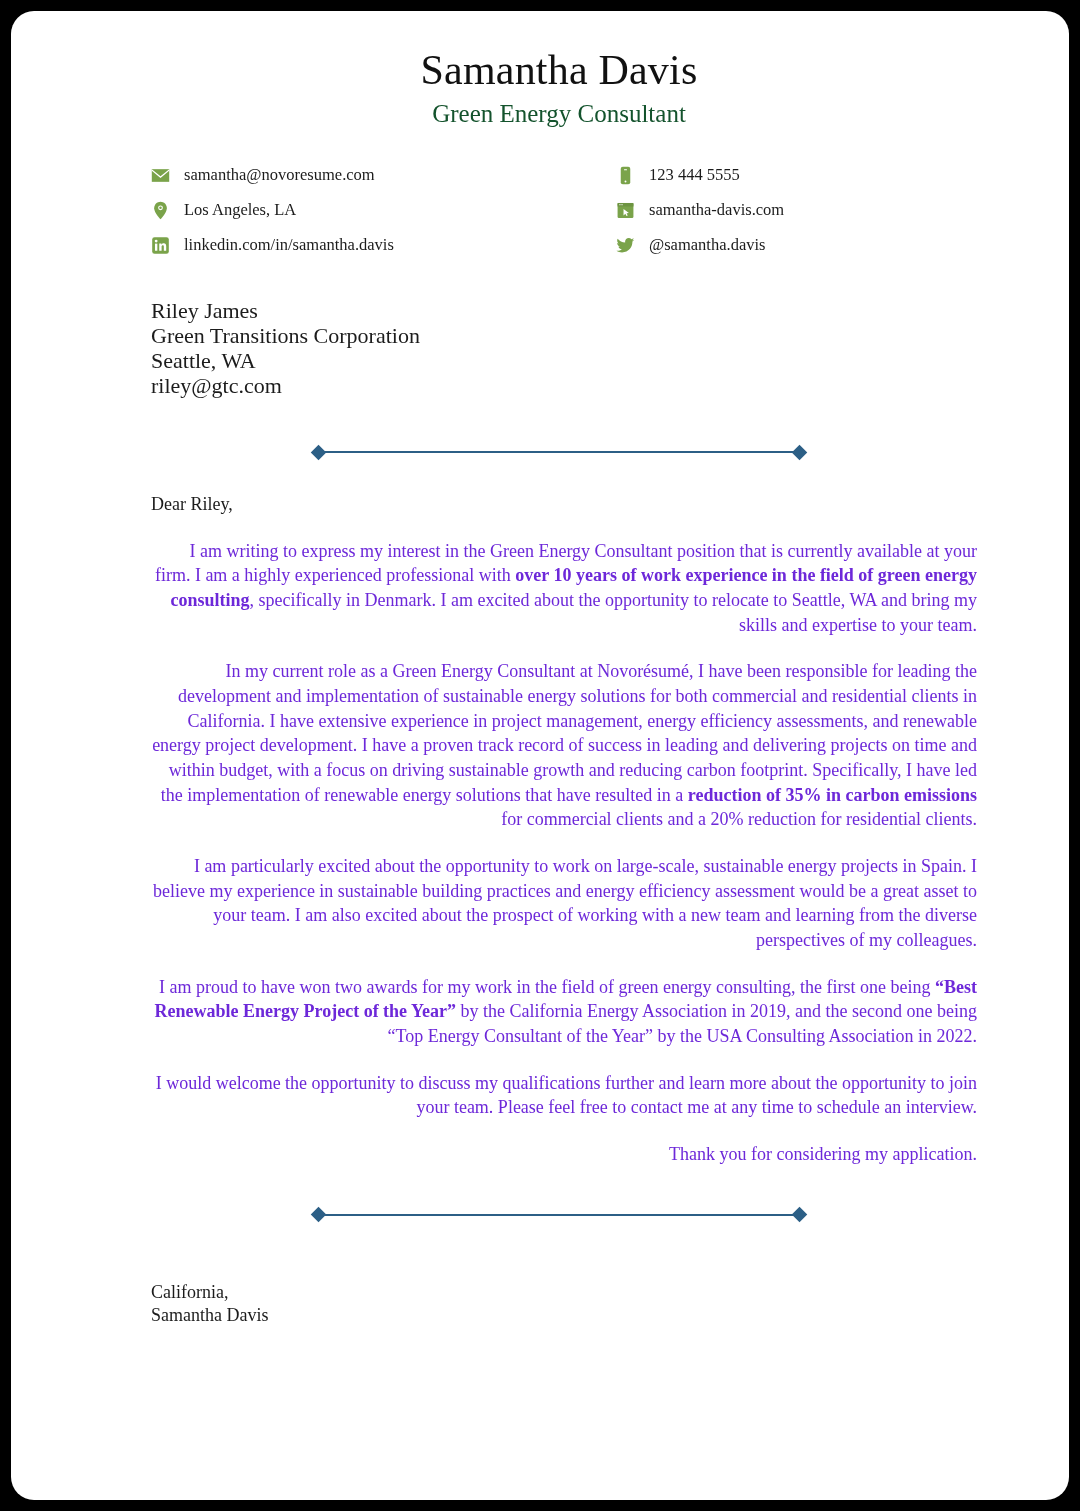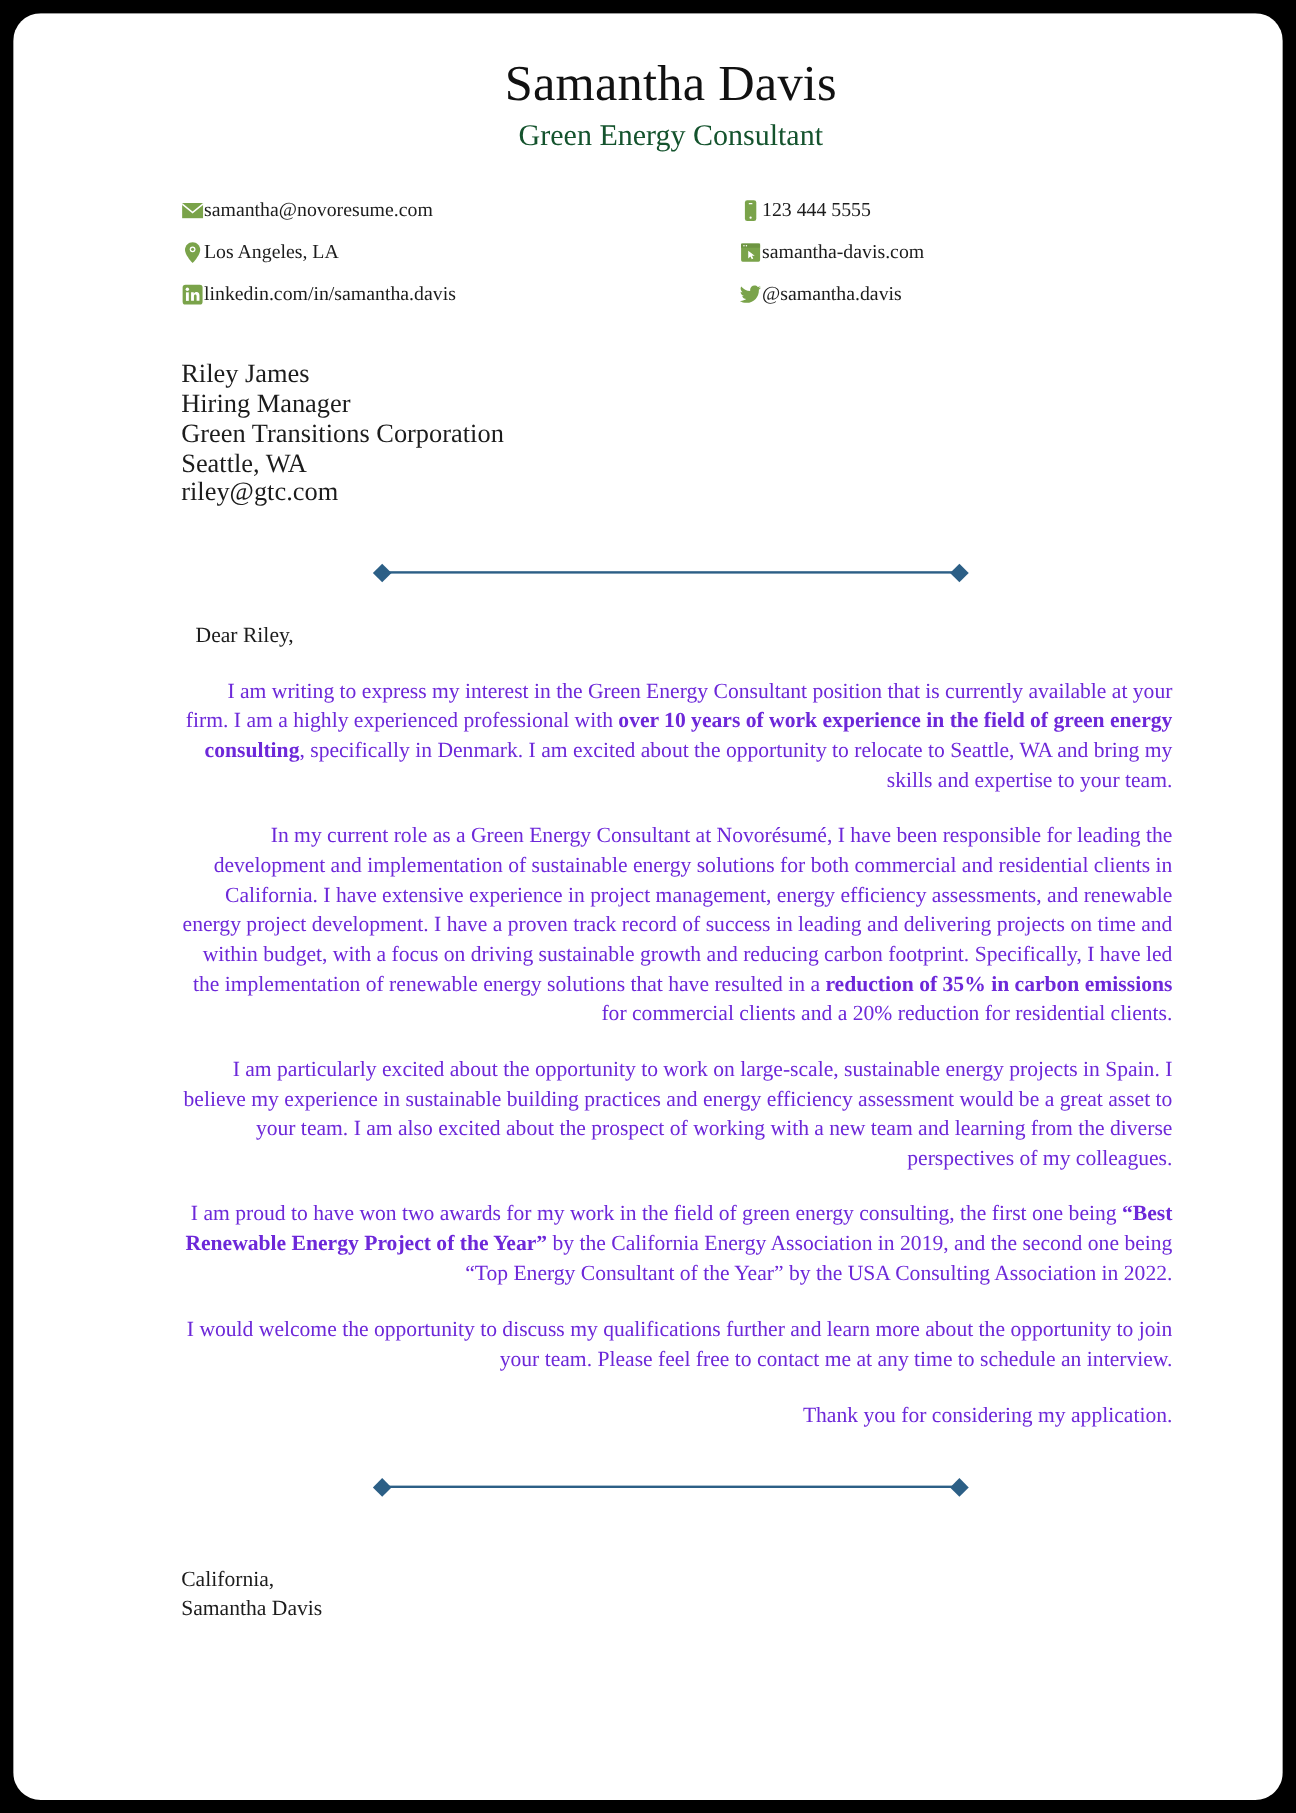--- a/index.html
+++ b/index.html
@@ -54,20 +54,21 @@
   .contact-grid {
     display: grid;
     grid-template-columns: 465px 1fr;
     row-gap: 12px;
     margin-top: 35px;
     padding-left: 24px;
   }
   .contact-item {
     display: flex;
     align-items: center;
+    gap: 14px;
     min-height: 23px;
   }
   .contact-item .ic {
     width: 19px;
     height: 19px;
     flex: 0 0 19px;
     display: block;
   }
   .contact-text {
     font-size: 16.5px;
@@ -130,21 +131,20 @@
   #divider-top { margin-top: 46px; }
   #divider-bottom { margin-top: 40px; }
 
   
   .body-wrap { padding-left: 24px; padding-right: 14px; }
   .salutation {
     font-size: 18px;
     color: #1c1c1c;
     margin-top: 32px;
     line-height: 1.35;
-    margin-left: 12px;
   }
   .para {
     font-size: 18px;
     color: #6d28d9;
     line-height: 1.37;
     margin-top: 22px;
     text-align: right;
   }
   .para b { font-weight: 700; }
 
@@ -233,21 +233,20 @@
           <svg viewBox="0 0 24 24" width="19" height="19">
             <path d="M23 4.6 C22.2 5 21.3 5.25 20.4 5.36 C21.35 4.8 22.05 3.9 22.4 2.85 C21.5 3.38 20.55 3.75 19.5 3.96 C18.65 3.05 17.45 2.5 16.1 2.5 C13.55 2.5 11.5 4.57 11.5 7.1 C11.5 7.47 11.53 7.82 11.6 8.15 C7.78 7.96 4.4 6.13 2.13 3.35 C1.73 4.03 1.5 4.8 1.5 5.65 C1.5 7.25 2.32 8.66 3.55 9.48 C2.8 9.46 2.08 9.25 1.46 8.91 L1.46 8.96 C1.46 11.2 3.05 13.05 5.15 13.48 C4.77 13.58 4.37 13.63 3.95 13.63 C3.66 13.63 3.37 13.6 3.1 13.55 C3.68 15.38 5.37 16.7 7.38 16.74 C5.81 17.97 3.83 18.7 1.68 18.7 C1.31 18.7 0.95 18.68 0.6 18.64 C2.63 19.94 5.04 20.7 7.63 20.7 C16.09 20.7 20.72 13.68 20.72 7.6 C20.72 7.4 20.72 7.2 20.71 7.01 C21.61 6.36 22.4 5.54 23 4.6 Z" fill="#7aa34a"></path>
           </svg>
         </span>
         <span class="contact-text">@samantha.davis</span>
       </div>
     </div>
 
     <div class="recipient">
       <div class="recipient-line">Riley James</div>
-      <div class="recipient-line">Hiring Manager</div>
       <div class="recipient-line">Green Transitions Corporation</div>
       <div class="recipient-line">Seattle, WA</div>
       <div class="recipient-line">riley@gtc.com</div>
     </div>
 
     <div class="divider-wrap" id="divider-top">
       <div class="divider">
         <span class="dia left"></span>
         <span class="bar"></span>
         <span class="dia right"></span>

